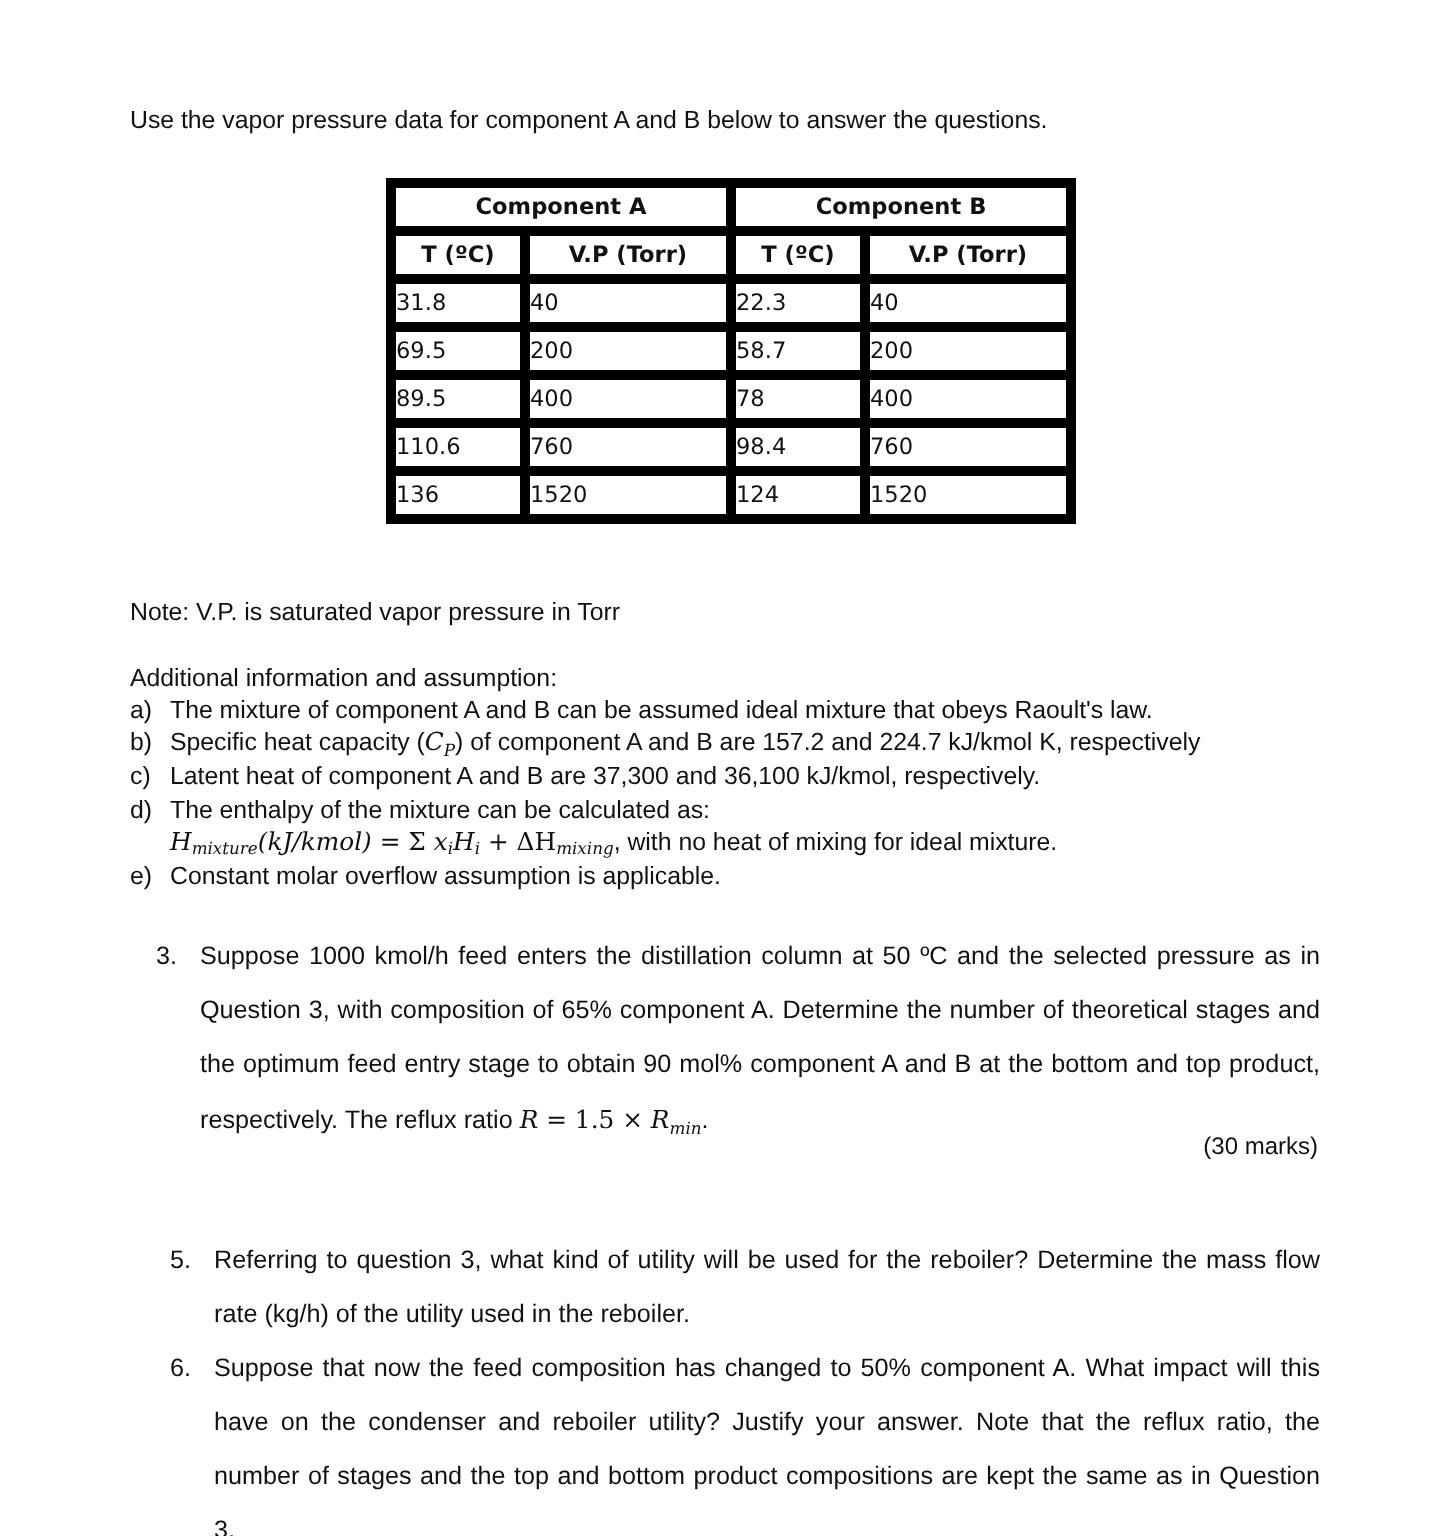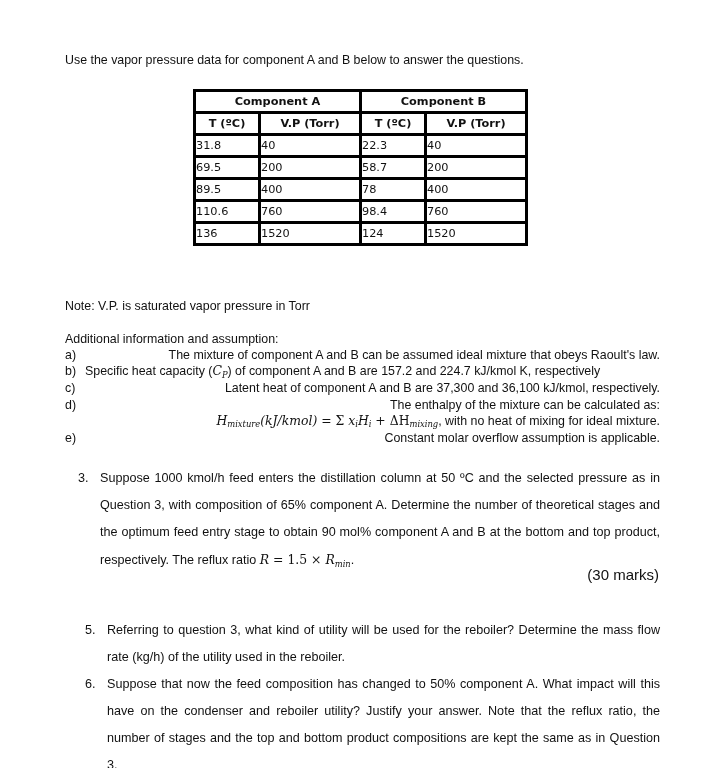--- a/index.html
+++ b/index.html
@@ -35,21 +35,21 @@
     position: absolute;
     left: 193px;
     top: 89px;
   }
   table.vp {
     border-collapse: collapse;
     font-family: "DejaVu Sans", sans-serif;
     font-size: 11px;
   }
   table.vp th, table.vp td {
-    border: 3px solid #000000;
+    border: 5px solid #000000;
     padding: 0;
     height: 19px;
     line-height: 19px;
   }
   table.vp th {
     font-weight: bold;
     font-size: 11.3px;
   }
   table.vp td {
     font-weight: normal;
@@ -89,21 +89,21 @@
   .assump-marker {
     width: 20px;
     flex: 0 0 20px;
     text-align: left;
   }
   .assump-text {
     flex: 1 1 auto;
     text-align: justify;
     text-justify: inter-word;
   }
-  .assump-text.nojust { text-align: right; }
+  .assump-text.nojust { text-align: left; }
 
   .math {
     font-family: "DejaVu Serif", serif;
     font-style: italic;
     font-size: 12.4px;
   }
   .math .up { font-style: normal; }
   sub.m {
     font-size: 8.4px;
     vertical-align: baseline;
@@ -133,21 +133,21 @@
     flex: 1 1 auto;
     text-align: justify;
     text-justify: inter-word;
   }
   .marks {
     position: absolute;
     left: 65px;
     top: 566px;
     width: 594px;
     text-align: right;
-    font-size: 15px;
+    font-size: 12px;
   }
 
   .qlist2 {
     position: absolute;
     left: 85px;
     top: 617px;
     width: 575px;
   }
   .qlist2 .qitem { line-height: 27px; }
 </style>

